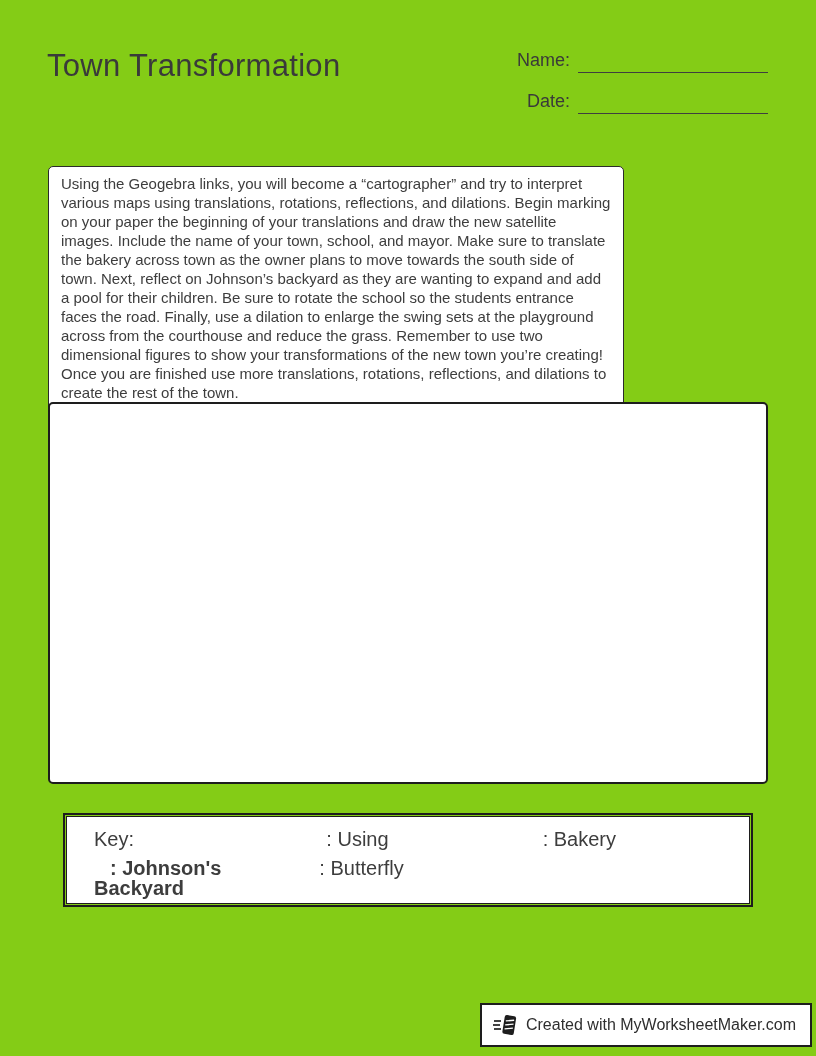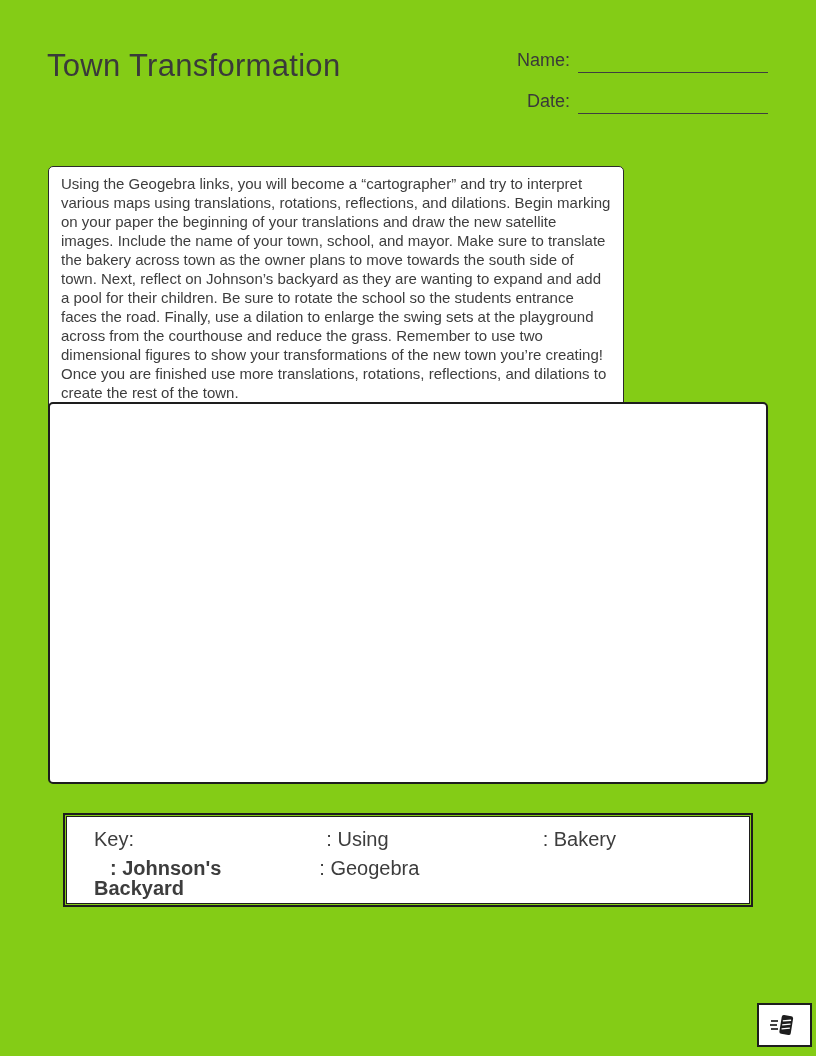--- a/index.html
+++ b/index.html
@@ -155,31 +155,32 @@
     <div class="key-cell">
       <span class="key-icon-placeholder"></span><span>: Using</span>
     </div>
     <div class="key-cell">
       <span class="key-icon-placeholder"></span><span>: Bakery</span>
     </div>
     <div class="key-cell wrap-cell">
       <span class="key-icon-placeholder"></span><span>: Johnson's Backyard</span>
     </div>
     <div class="key-cell">
-      <span class="key-icon-placeholder small"></span><span>: Geogebra</span>
+      <span class="key-icon-placeholder small"></span><span>: Butterfly</span>
     </div>
   </div>
 
   <div class="footer-box">
     <svg class="logo-icon" width="26" height="26" viewBox="0 0 26 26">
       <line x1="1" y1="9" x2="8" y2="9" stroke="#222222" stroke-width="1.7"></line>
       <line x1="0" y1="13" x2="7" y2="13" stroke="#222222" stroke-width="1.7"></line>
       <line x1="1" y1="17" x2="8" y2="17" stroke="#222222" stroke-width="1.7"></line>
       <g transform="rotate(9 16 13)">
         <rect x="10.5" y="3.5" width="11.5" height="19" rx="2.2" fill="#1d1d1d"></rect>
         <line x1="12.2" y1="9.5" x2="20.3" y2="7.5" stroke="#ffffff" stroke-width="1.3"></line>
         <line x1="12.2" y1="13.5" x2="20.3" y2="11.5" stroke="#ffffff" stroke-width="1.3"></line>
         <line x1="12.2" y1="17.5" x2="20.3" y2="15.5" stroke="#ffffff" stroke-width="1.3"></line>
       </g>
     </svg>
+    <span>Created with MyWorksheetMaker.com</span>
   </div>
 
 </div>
 
 </body></html>

